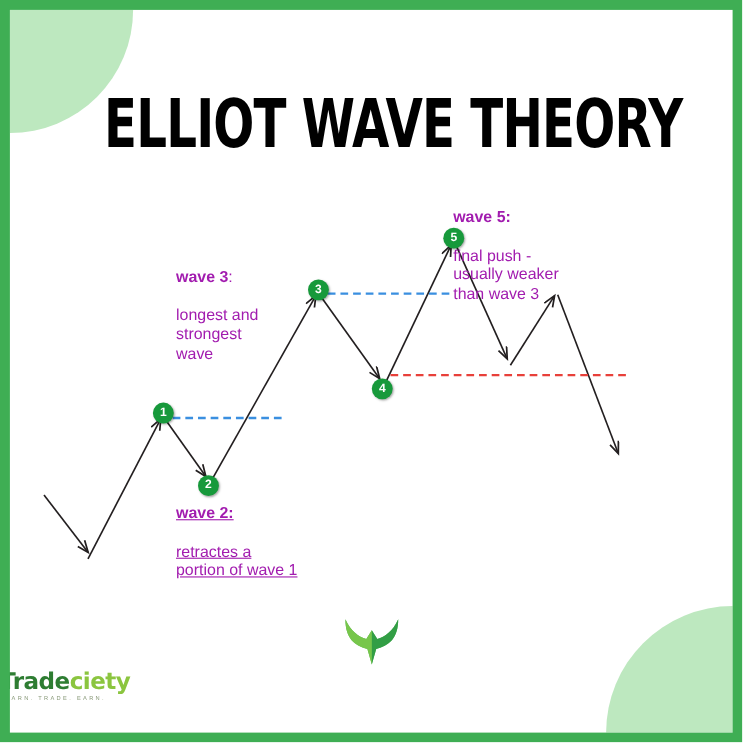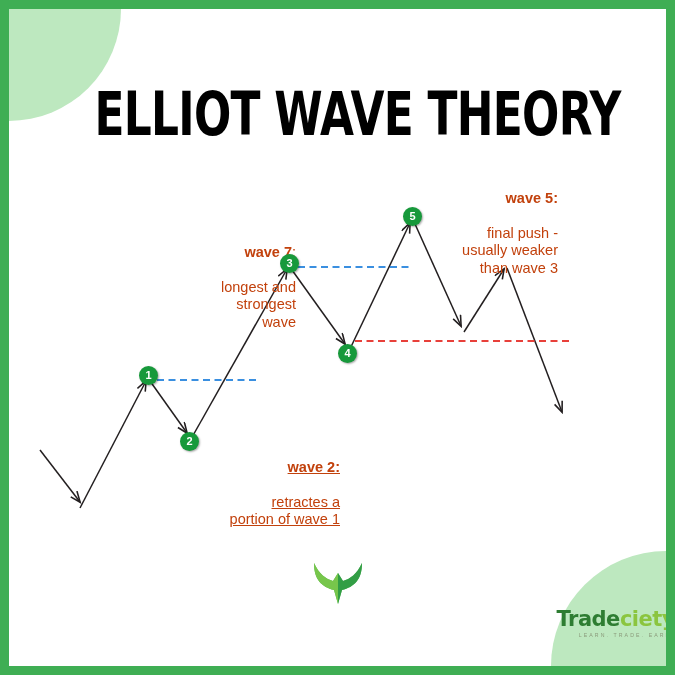--- a/index.html
+++ b/index.html
@@ -86,44 +86,44 @@
     line-height: 19px;
     text-align: center;
     z-index: 20;
     box-shadow: 1px 1px 2px rgba(0,0,0,0.35);
     font-family: "Liberation Sans", sans-serif;
   }
   
   .note {
     position: absolute;
     z-index: 15;
-    color: #c2410c;
+    color: #a21caf;
     font-size: 14.5px;
     line-height: 17.5px;
-    text-align: right;
+    text-align: left;
     white-space: pre-line;
   }
   .note .hd {
     font-weight: 700;
     display: block;
   }
   .note .hd .thin {
     font-weight: 400;
   }
   .note .bd {
     display: block;
     font-weight: 400;
   }
   
   .logo {
     position: absolute;
     left: 0;
     right: 0;
     bottom: 36px;
-    text-align: right;
+    text-align: left;
     z-index: 15;
   }
   .logo-mark {
     display: block;
     margin: 0 auto 2px auto;
     width: 56px;
     height: 46px;
   }
   .logo-word {
     font-family: "DejaVu Sans", sans-serif;
@@ -192,21 +192,21 @@
   <div class="note" style="left:30px; top:333px; width:128px;">
   </div>
 
   <div class="note" style="left:160px; top:441px; width:180px;text-decoration:underline;">
     <span class="hd">wave 2:</span>
     <span class="bd">retractes a
 portion of wave 1</span>
   </div>
 
   <div class="note" style="left:160px; top:226px; width:136px;">
-    <span class="hd"><span>wave 7</span><span class="thin">:</span></span>
+    <span class="hd"><span>wave 3</span><span class="thin">:</span></span>
     <span class="bd">longest and
 strongest
 wave</span>
   </div>
 
   <div class="note" style="left:412px; top:172px; width:146px;">
     <span class="hd">wave 5:</span>
     <span class="bd">final push -
 usually weaker
 than wave 3</span>

